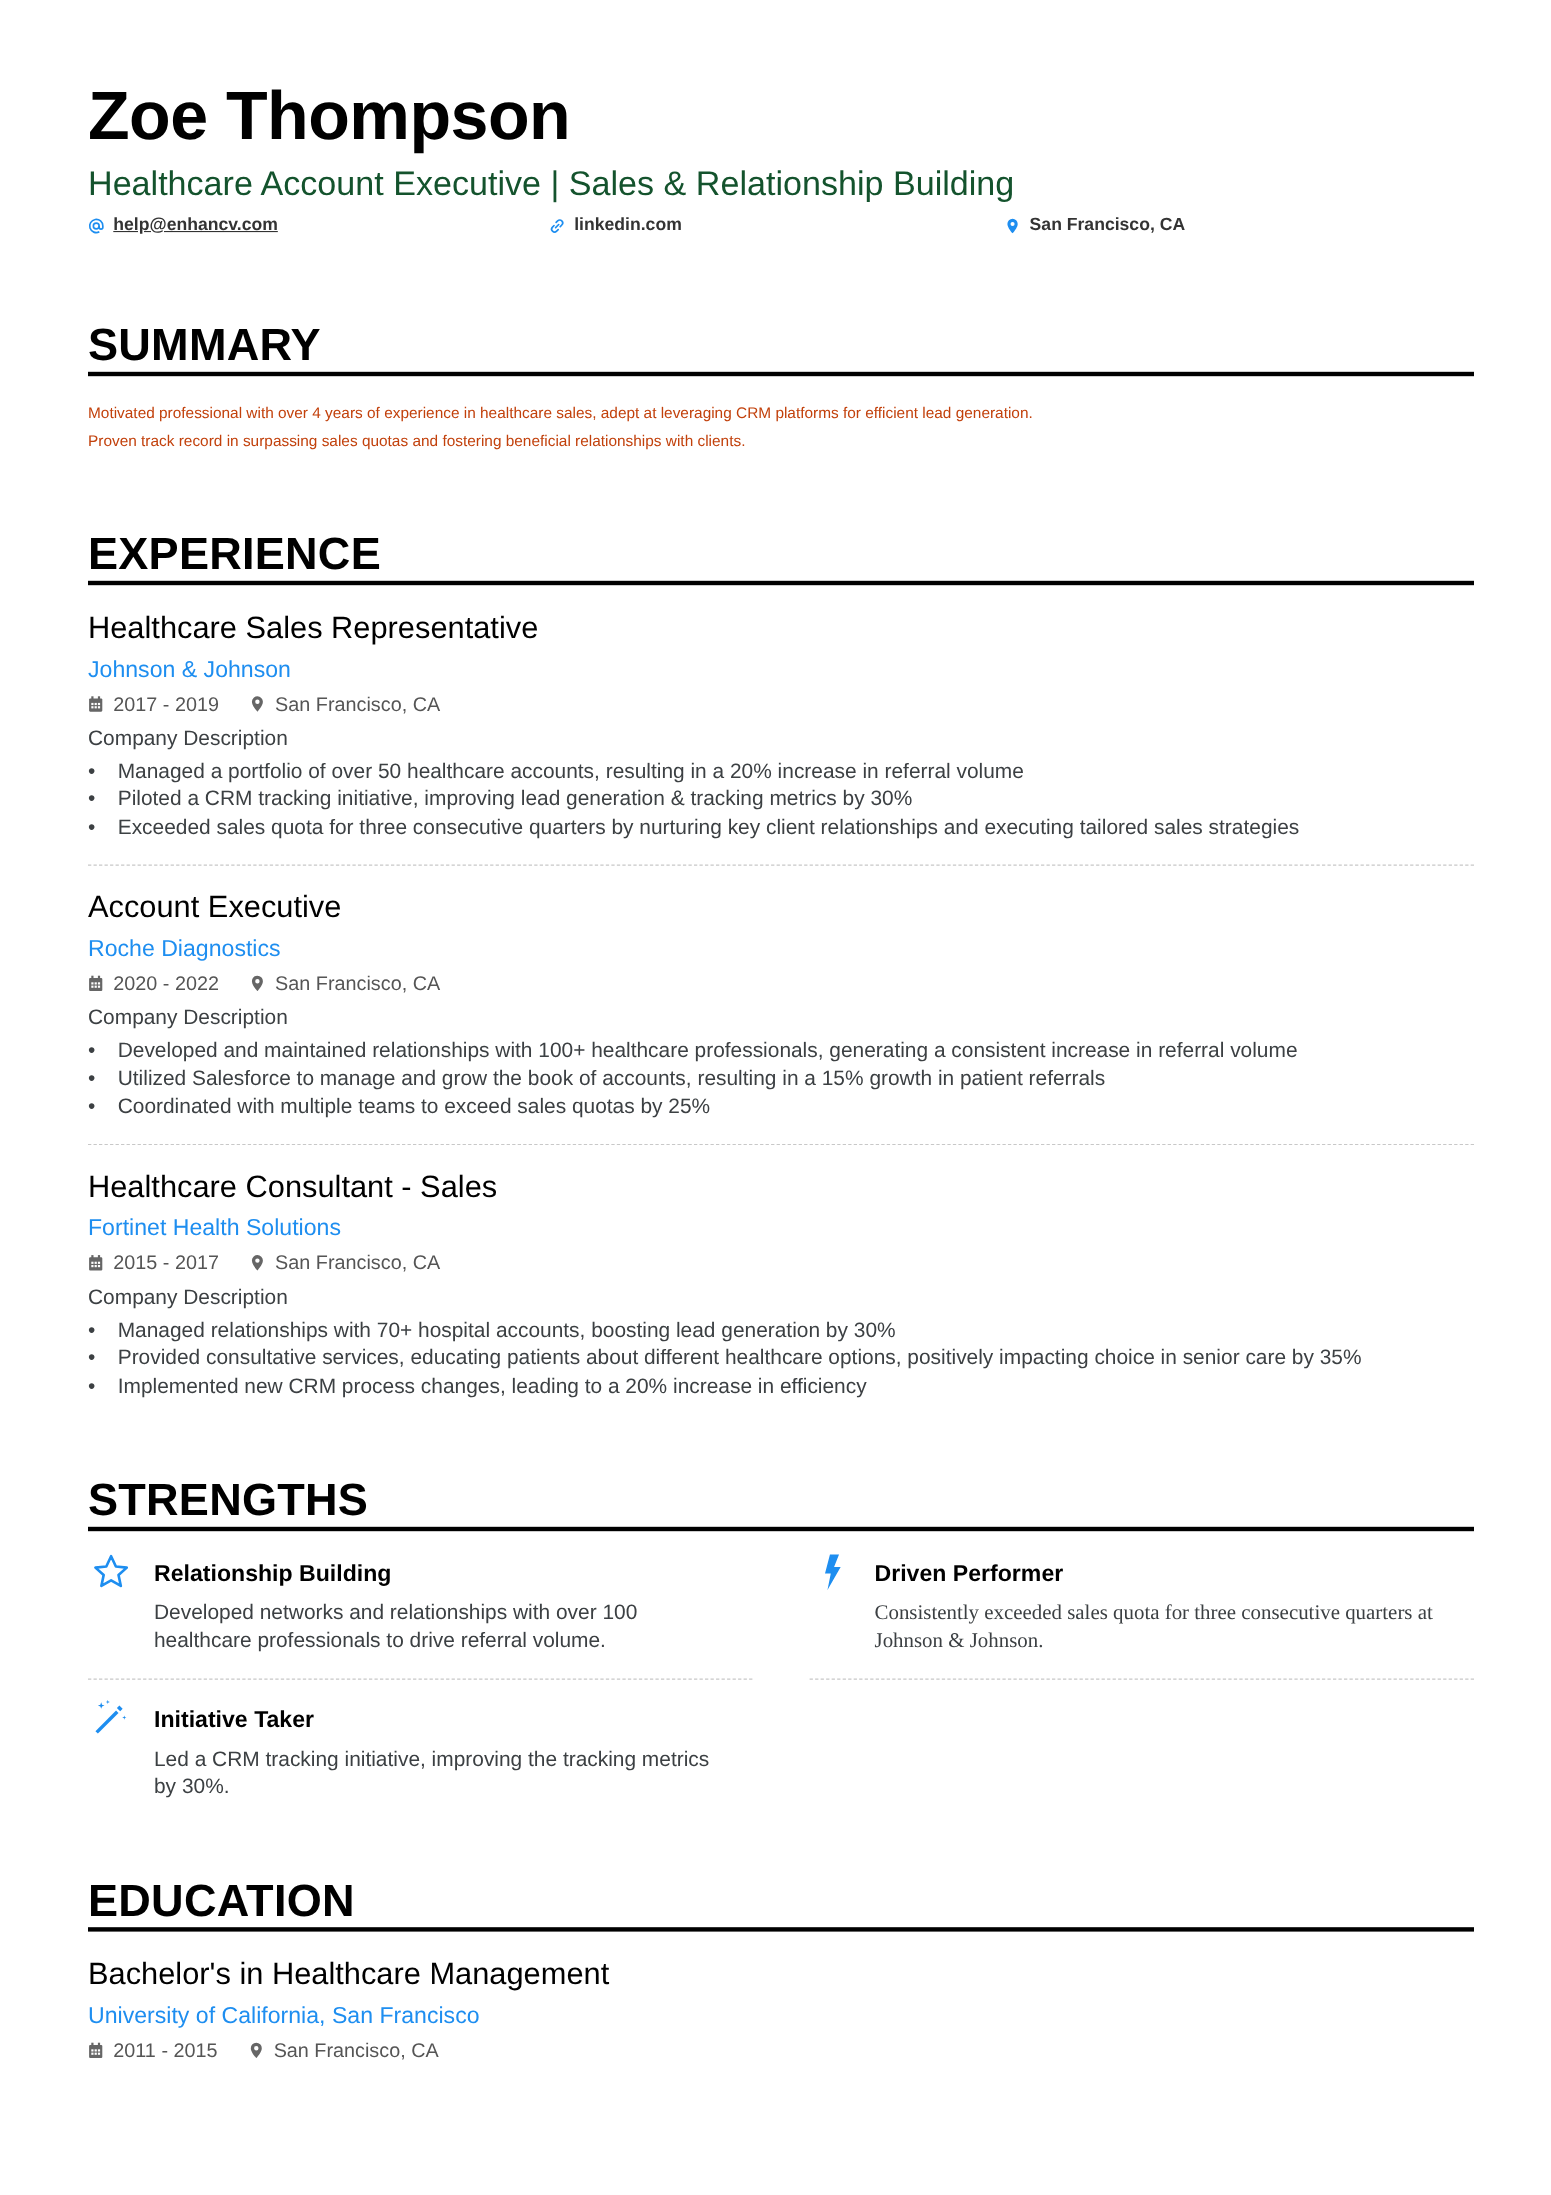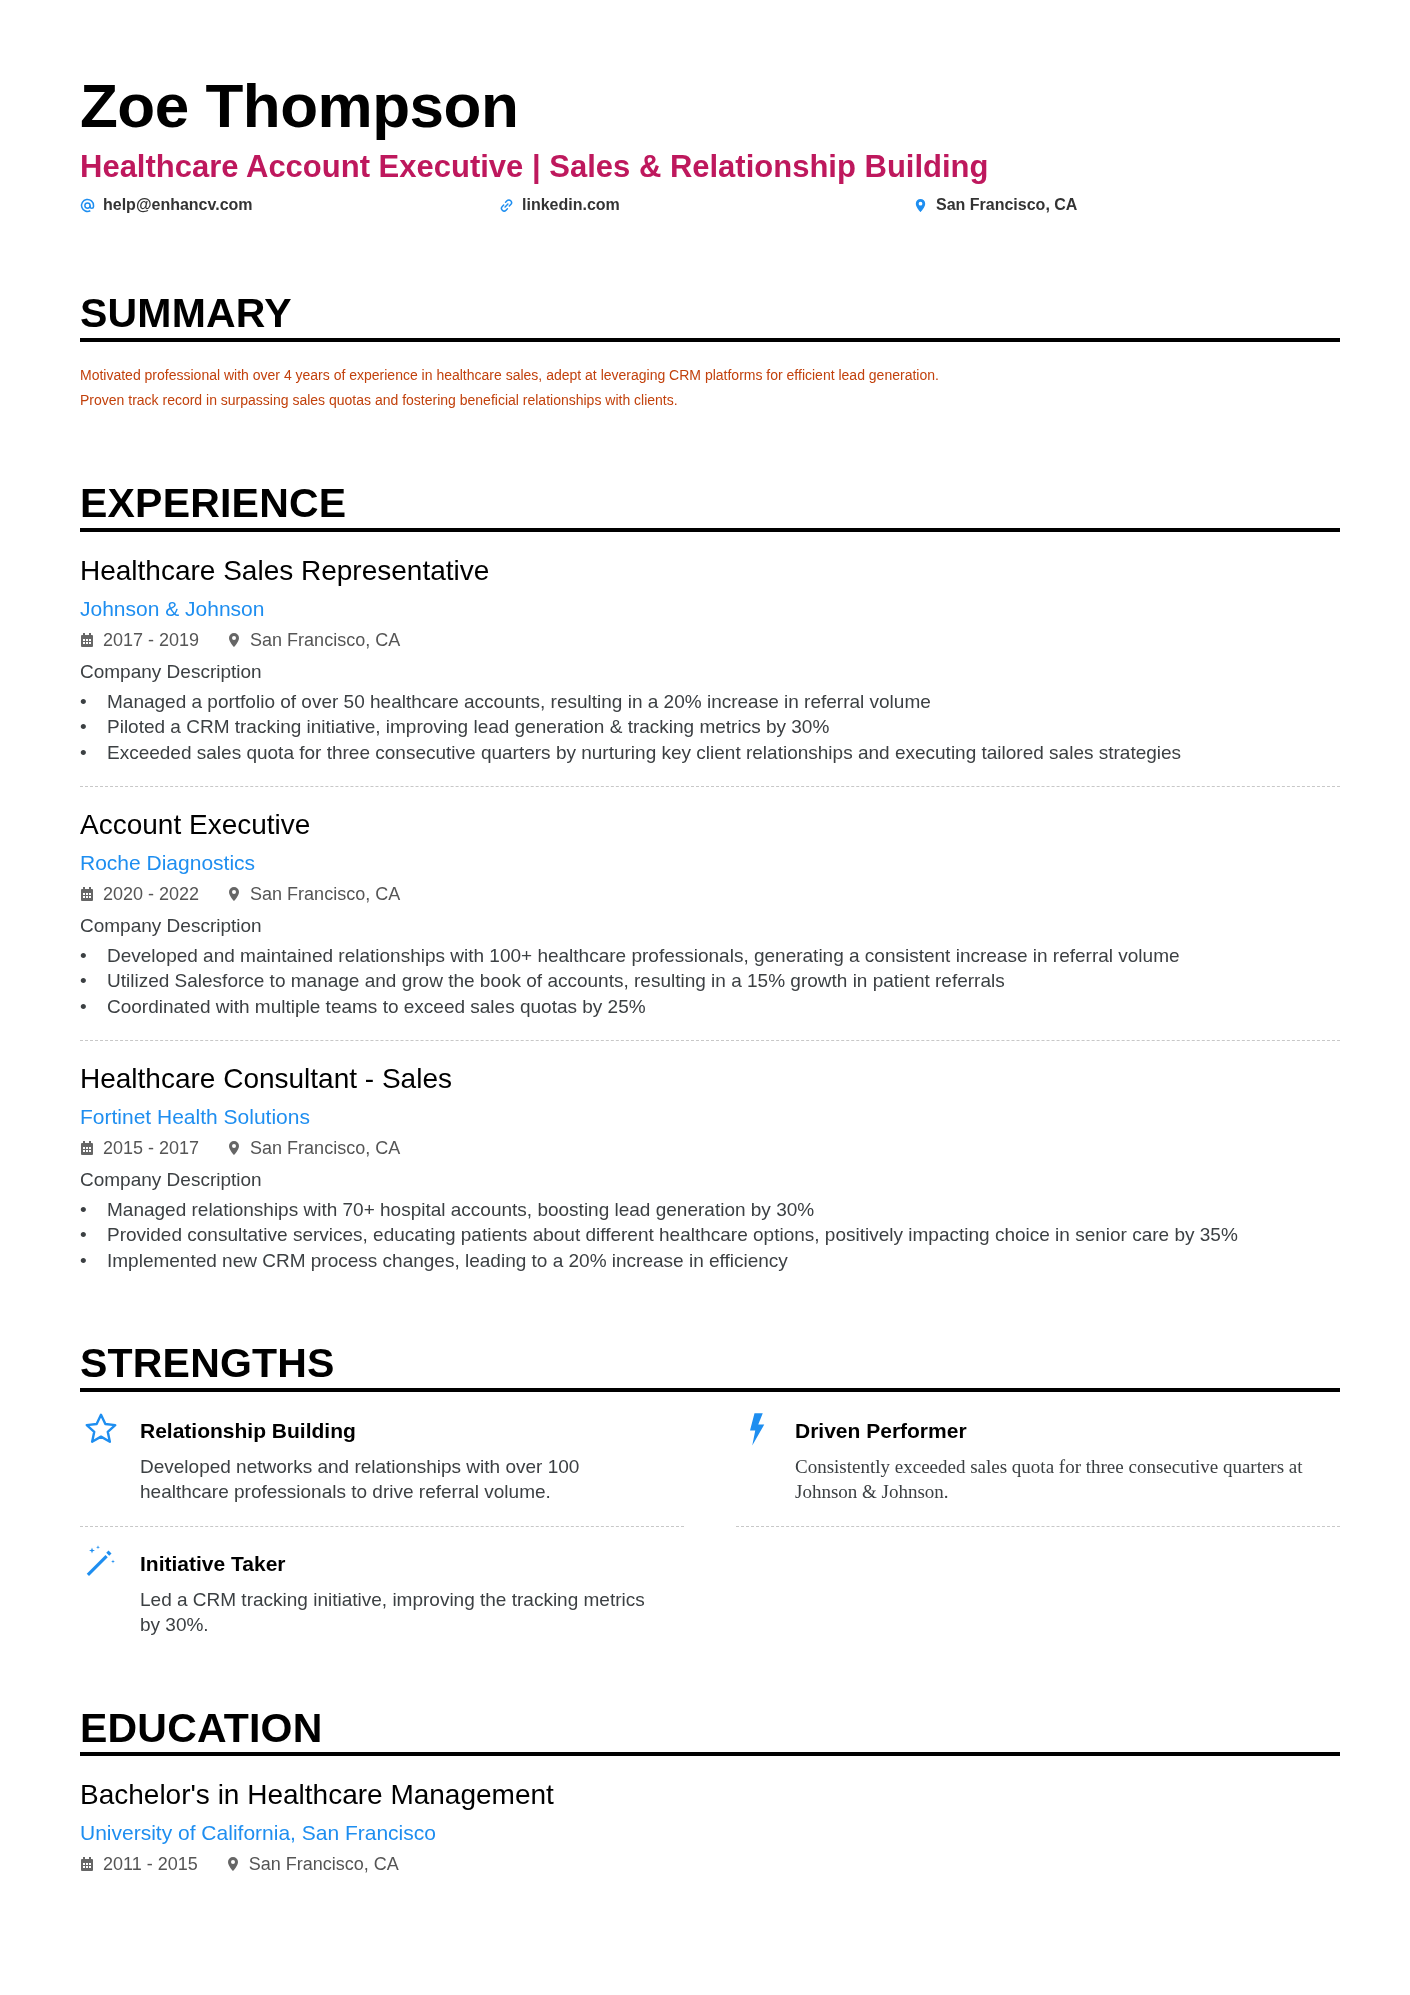--- a/index.html
+++ b/index.html
@@ -1,19 +1,19 @@
 <!DOCTYPE html>
 <html><head>
 <meta charset="utf-8">
 <style>
   html, body { margin:0; padding:0; background:#ffffff; }
   body { width:1410px; height:1995px; position:relative; overflow:hidden; font-family:"Liberation Sans", sans-serif; color:#000; }
   .abs { position:absolute; }
   .name { left:80px; top:68px; font-size:62px; font-weight:700; letter-spacing:-0.5px; line-height:76px; white-space:nowrap; }
-  .subtitle { left:80px; top:147px; font-size:31px; font-weight:700; color:#be185d; line-height:40px; white-space:nowrap; }
+  .subtitle { left:80px; top:147px; font-size:31px; font-weight:400; color:#14532d; line-height:40px; white-space:nowrap; }
   .contact { top:194px; font-size:16px; font-weight:700; color:#333; line-height:22px; display:flex; align-items:center; gap:8px; white-space:nowrap; }
   .contact svg { width:15px; height:15px; }
   .section-title { left:80px; font-size:41px; font-weight:700; line-height:48px; white-space:nowrap; letter-spacing:0.2px; }
   .rule { left:80px; width:1260px; height:4px; background:#000; }
   .body-text { left:80px; width:1260px; font-size:14px; color:#c2410c; line-height:25px; }
   .job-title { left:80px; font-size:28px; color:#000; line-height:34px; white-space:nowrap; }
   .company { left:80px; font-size:21px; font-weight:400; color:#1e8ef0; line-height:26px; white-space:nowrap; }
   .meta { left:80px; font-size:18px; color:#555; line-height:24px; display:flex; align-items:center; white-space:nowrap; }
   .meta svg { width:14px; height:16px; margin-right:9px; }
   .meta .loc-icon { margin-left:28px; }
@@ -24,21 +24,21 @@
   .str-icon { width:36px; height:36px; }
   .str-title { font-size:21px; font-weight:700; color:#000; line-height:28px; white-space:nowrap; }
   .str-desc { font-size:19px; color:#3c4043; line-height:25px; width:520px; }
 </style>
 </head>
 <body>
 
 <div class="abs name">Zoe Thompson</div>
 <div class="abs subtitle">Healthcare Account Executive | Sales &amp; Relationship Building</div>
 
-<div class="abs contact" style="left:80px;">
+<div class="abs contact" style="left:80px;text-decoration:underline;">
   <svg viewBox="0 0 16 16">
       <circle cx="8" cy="8" r="2.8" fill="none" stroke="#1e8ef0" stroke-width="1.6"></circle>
       <path d="M10.8 8v1.2a1.8 1.8 0 0 0 3.6 0V8A6.4 6.4 0 1 0 11 13.6" fill="none" stroke="#1e8ef0" stroke-width="1.6"></path>
     </svg>
   <span>help@enhancv.com</span>
 </div>
 <div class="abs contact" style="left:499px;">
   <svg viewBox="0 0 16 16">
       <path d="M6.5 9.5l3-3M7 4.5l1.5-1.5a2.8 2.8 0 0 1 4 4L11 8.5M9 11.5l-1.5 1.5a2.8 2.8 0 0 1-4-4L5 7.5" fill="none" stroke="#1e8ef0" stroke-width="1.6" stroke-linecap="round"></path>
     </svg>

